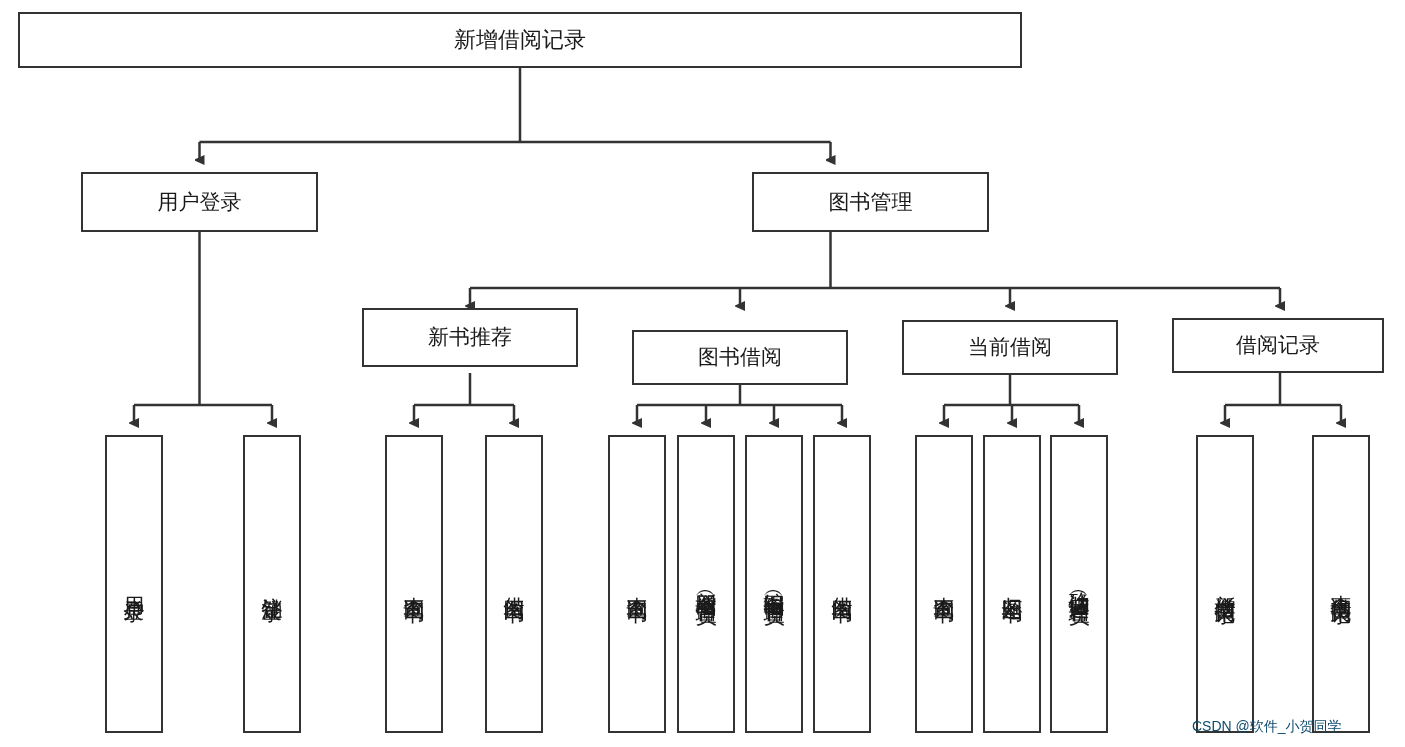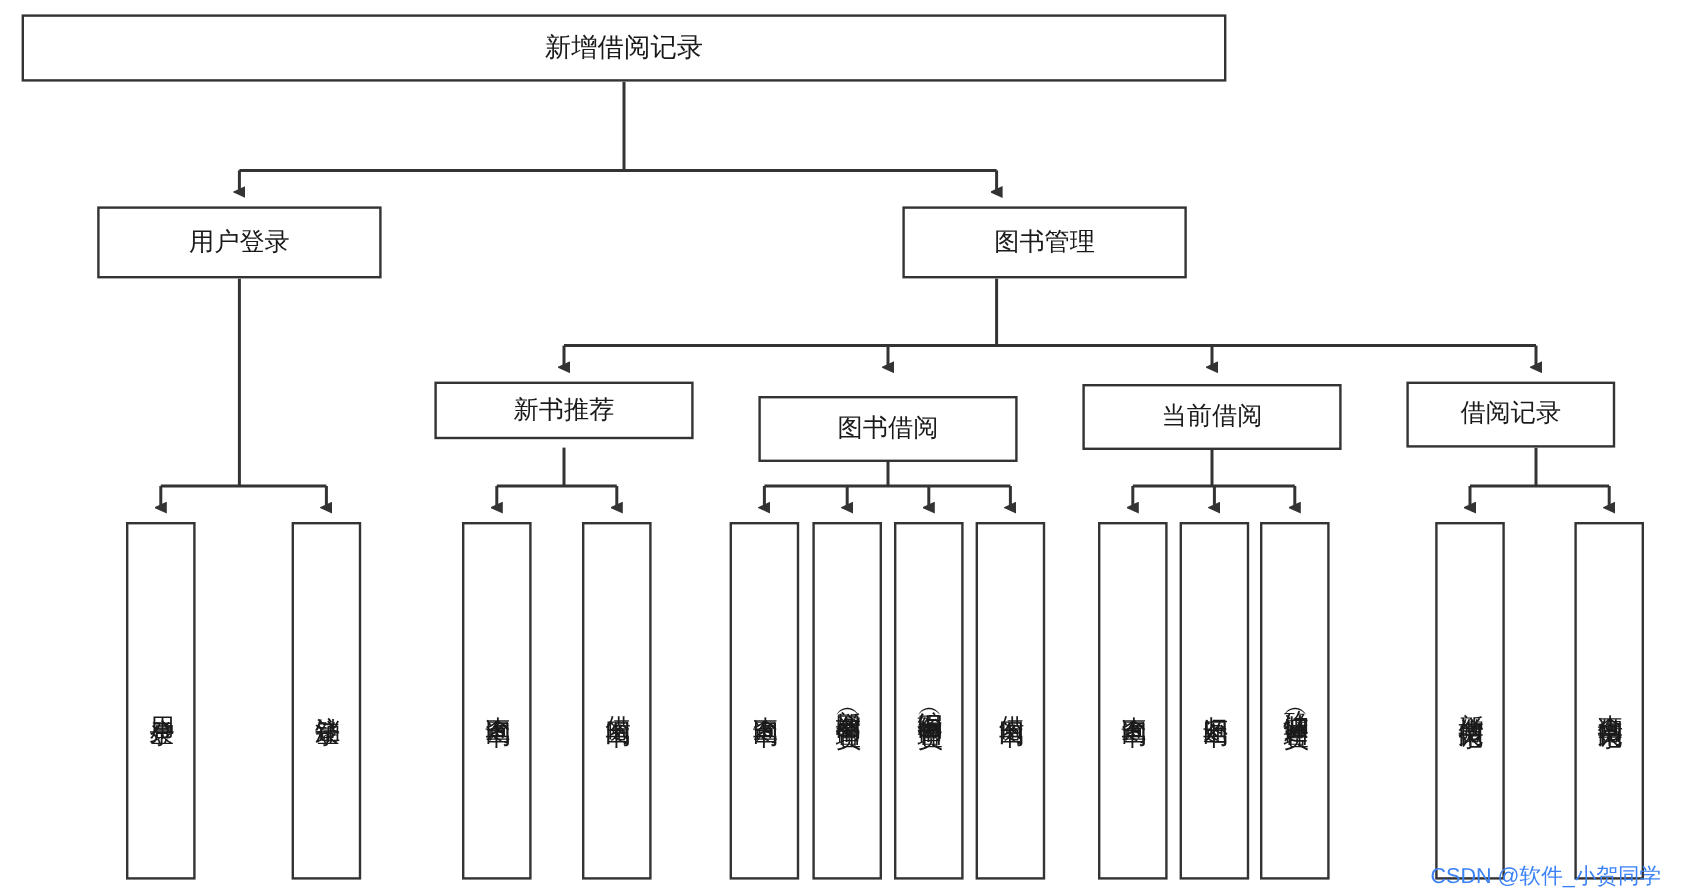--- a/index.html
+++ b/index.html
@@ -52,22 +52,22 @@
   }
   .node.vert .node-label {
     writing-mode: vertical-rl;
     text-orientation: upright;
     font-size: 21px;
     letter-spacing: 2px;
     line-height: 1.05;
   }
   .watermark {
     position: absolute;
-    font-size: 18px;
-    color: #3b82f6;
+    font-size: 14px;
+    color: #0c4a6e;
     white-space: nowrap;
     user-select: none;
   }
 </style>
 </head>
 <body>
 
 <div id="diagram-root">
   <svg class="connectors" viewBox="0 0 1405 747" xmlns="http://www.w3.org/2000/svg">
     <defs>
@@ -114,30 +114,30 @@
   <div id="node-layer">
       <div class="node root horiz" style="left: 18px; top: 12px; width: 1004px; height: 56px;">
         <span class="node-label">新增借阅记录</span>
       </div>
       <div class="node level1 horiz" style="left: 81px; top: 172px; width: 237px; height: 60px;">
         <span class="node-label">用户登录</span>
       </div>
       <div class="node level1 horiz" style="left: 752px; top: 172px; width: 237px; height: 60px;">
         <span class="node-label">图书管理</span>
       </div>
-      <div class="node level2 horiz" style="left: 362px; top: 318px; width: 216px; height: 48px;">
+      <div class="node level2 horiz" style="left: 362px; top: 308px; width: 216px; height: 59px;">
         <span class="node-label">新书推荐</span>
       </div>
       <div class="node level2 horiz" style="left: 632px; top: 318px; width: 216px; height: 55px; margin-top: 12px;">
         <span class="node-label">图书借阅</span>
       </div>
       <div class="node level2 horiz" style="left: 902px; top: 320px; width: 216px; height: 55px;">
         <span class="node-label">当前借阅</span>
       </div>
-      <div class="node level2 horiz" style="left: 1172px; top: 318px; width: 174px; height: 55px;">
+      <div class="node level2 horiz" style="left: 1172px; top: 318px; width: 212px; height: 55px;">
         <span class="node-label">借阅记录</span>
       </div>
       <div class="node leaf vert" style="left: 105px; top: 435px; width: 58px; height: 298px;">
         <span class="node-label">用户登录</span>
       </div>
       <div class="node leaf vert" style="left: 243px; top: 435px; width: 58px; height: 298px;">
         <span class="node-label">注销登录</span>
       </div>
       <div class="node leaf vert" style="left: 385px; top: 435px; width: 58px; height: 298px;">
         <span class="node-label">查询图书</span>

